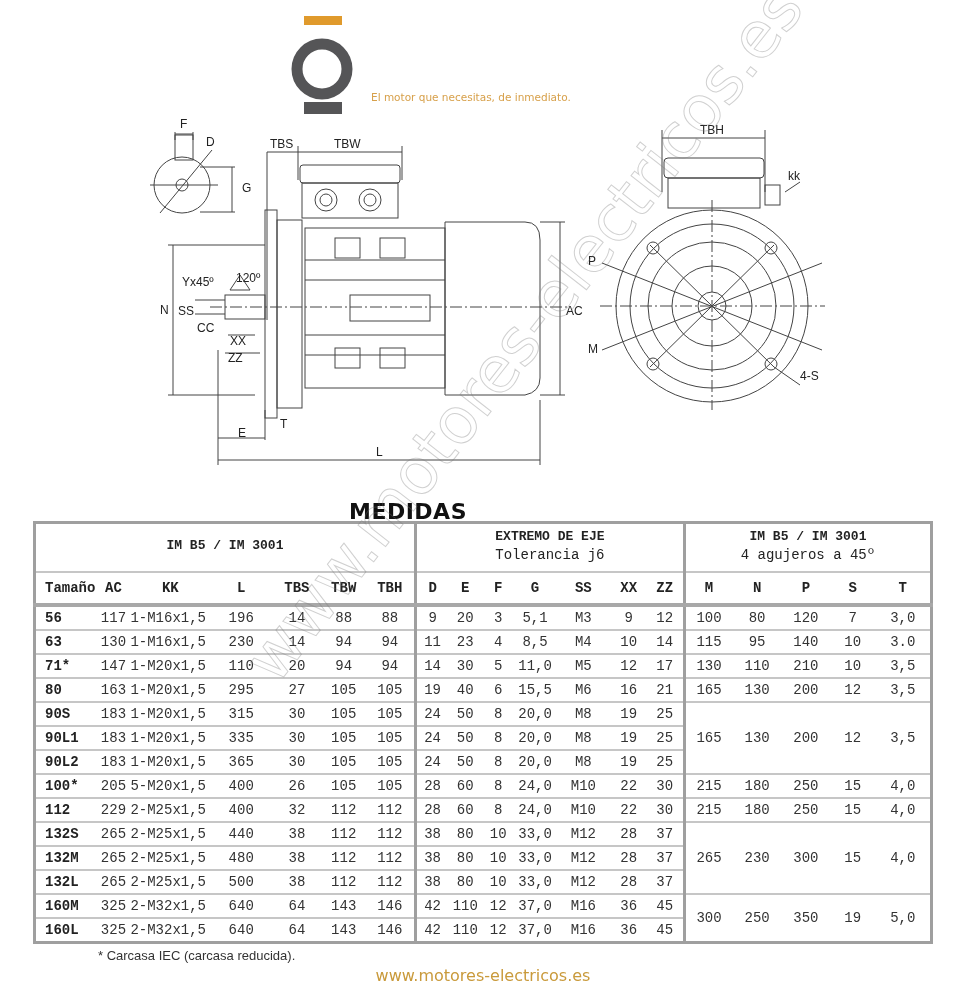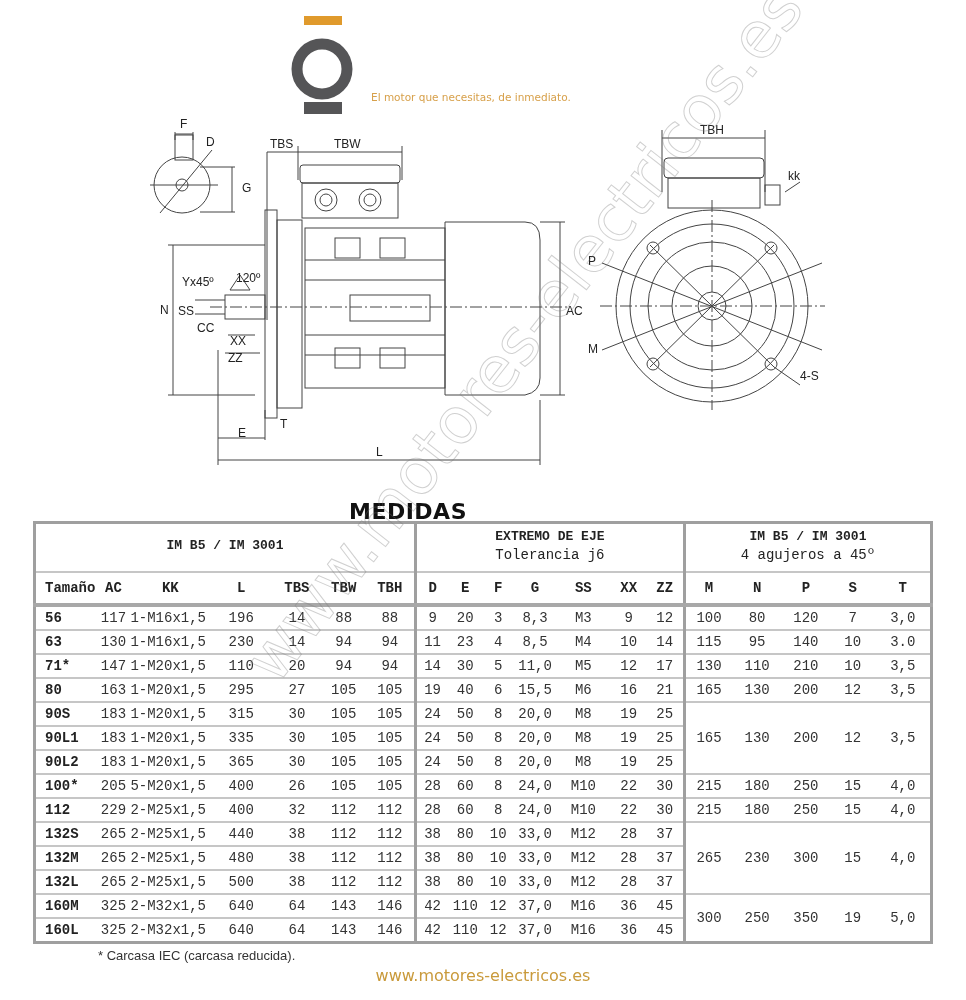--- a/index.html
+++ b/index.html
@@ -241,21 +241,21 @@
           <td class="size outer">56</td>
           <td>117</td>
           <td style="text-align: left;">1-M16x1,5</td>
           <td>196</td>
           <td>14</td>
           <td>88</td>
           <td>88</td>
           <td class="secL">9</td>
           <td>20</td>
           <td>3</td>
-          <td>8,3</td>
+          <td>5,1</td>
           <td>M3</td>
           <td>9</td>
           <td>12</td>
           <td rowspan="1" class="secL">100</td>
           <td rowspan="1">80</td>
           <td rowspan="1">120</td>
           <td rowspan="1">7</td>
           <td rowspan="1" class="outerR">3,0</td>
         </tr>
         <tr>

